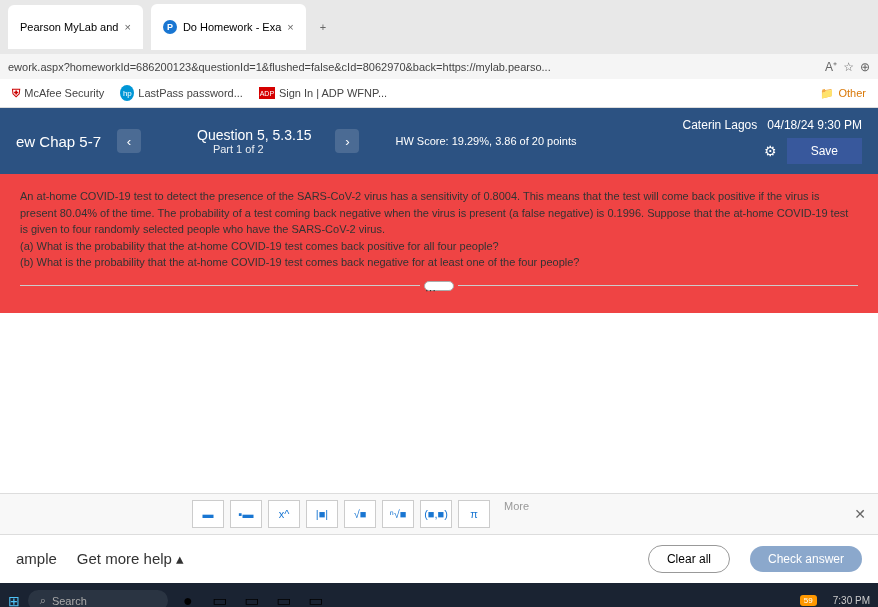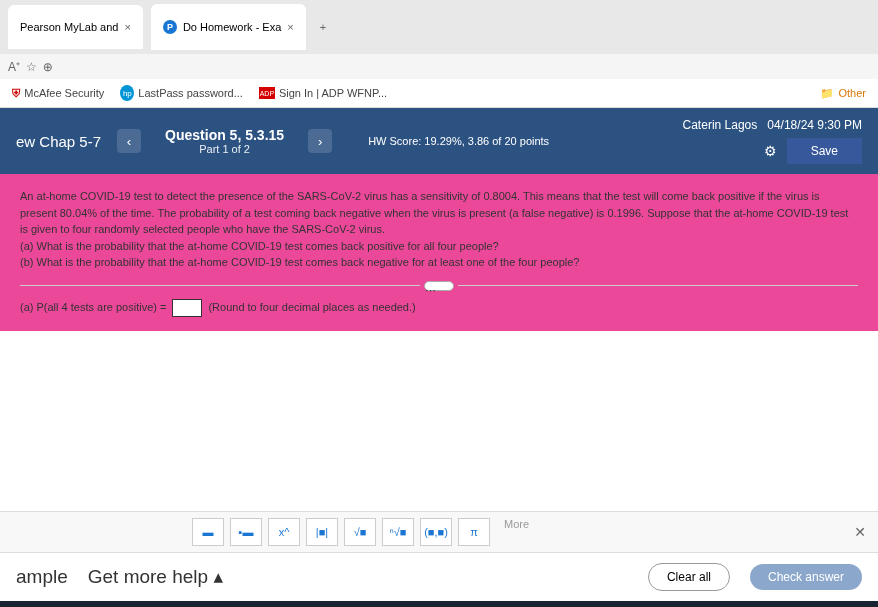--- a/index.html
+++ b/index.html
@@ -18,45 +18,45 @@
     .bookmark { display: flex; align-items: center; gap: 4px; color: #444; }
     .mcafee-icon { color: #c00; font-weight: bold; }
     .hp-icon { width: 14px; height: 16px; border-radius: 50%; background: #0096d6; color: #fff; display: inline-flex; align-items: center; justify-content: center; font-size: 8px; }
     .adp-icon { width: 16px; height: 12px; background: #d50000; color: #fff; font-size: 7px; display: inline-flex; align-items: center; justify-content: center; }
     .other-folder { margin-left: auto; color: #d97706; }
     
     .header-bar { background: #2c5282; color: #fff; padding: 10px 16px; display: flex; align-items: center; gap: 16px; font-size: 13px; }
     .chap-title { font-size: 15px; font-weight: 500; }
     .nav-btn { background: rgba(255,255,255,0.15); border: none; color: #fff; width: 24px; height: 24px; border-radius: 4px; cursor: pointer; display: flex; align-items: center; justify-content: center; }
     .question-info { text-align: center; flex: 0 0 auto; margin: 0 8px; }
-    .question-title { font-size: 14px; font-weight: 700; }
+    .question-title { font-size: 14px; font-weight: 400; margin-left: 32px; }
     .question-part { font-size: 11px; opacity: 0.9; }
     .score-area { margin-left: 20px; font-size: 11px; }
     .user-info { margin-left: auto; text-align: right; font-size: 12px; }
     .save-btn { background: #38589c; color: #fff; border: none; padding: 6px 24px; border-radius: 0; font-size: 12px; }
     .gear { font-size: 14px; margin-right: 10px; }
     
-    .content { background: #ec4899; padding: 14px 20px; font-size: 11px; color: #333; line-height: 1.5; }
+    .content { background: #ef4444; padding: 14px 20px; font-size: 11px; color: #333; line-height: 1.5; }
     .problem-text { margin-bottom: 10px; }
     .divider { display: flex; align-items: center; margin: 8px 0; }
     .divider-line { flex: 1; height: 1px; background: #ccc; }
     .divider-handle { width: 30px; height: 10px; border: 1px solid #aaa; border-radius: 5px; background: #fff; margin: 0 4px; }
     
     .answer-row { display: flex; align-items: center; gap: 6px; font-size: 11px; margin-top: 6px; }
     .answer-input { width: 30px; height: 18px; border: 1px solid #333; }
     
     .work-area { background: #fff; height: 180px; }
     
     .toolbar { background: #f8f8f8; padding: 6px 12px; display: flex; align-items: center; gap: 6px; border-top: 1px solid #ddd; }
     .tool-btn { width: 32px; height: 28px; border: 1px solid #ccc; background: #fff; font-size: 11px; display: flex; align-items: center; justify-content: center; color: #1976d2; cursor: pointer; }
     .tool-more { color: #999; font-size: 11px; padding: 0 8px; }
     .tool-close { margin-left: auto; color: #666; font-size: 14px; cursor: pointer; }
     
     .footer-bar { background: #fff; padding: 10px 16px; display: flex; align-items: center; gap: 20px; border-top: 1px solid #ddd; }
-    .footer-link { color: #1976d2; font-size: 19px; cursor: pointer; }
+    .footer-link { color: #1976d2; font-size: 15px; cursor: pointer; }
     .footer-link.dark { color: #333; font-weight: 500; }
     .clear-btn { margin-left: auto; background: #fff; border: 1px solid #999; border-radius: 16px; padding: 6px 18px; font-size: 12px; cursor: pointer; }
     .check-btn { background: #8ba8cc; color: #fff; border: none; border-radius: 16px; padding: 6px 18px; font-size: 12px; cursor: pointer; }
     
     .taskbar { background: #1a2332; padding: 4px 8px; display: flex; align-items: center; gap: 8px; height: 36px; }
     .win-icon { color: #4fc3f7; font-size: 14px; }
     .search-box { background: #2a3442; border-radius: 16px; padding: 4px 12px; display: flex; align-items: center; gap: 6px; color: #aaa; font-size: 11px; width: 140px; }
     .task-icon { width: 24px; height: 24px; display: flex; align-items: center; justify-content: center; }
     .battery-badge { background: #ff9800; color: #fff; font-size: 8px; padding: 1px 4px; border-radius: 3px; margin-left: auto; }
     .time-area { color: #ccc; font-size: 10px; margin-left: 8px; }
@@ -73,20 +73,21 @@
   </div>
   <div class="tab">
     <span class="tab-icon">P</span>
     <span>Do Homework - Exa</span>
     <span class="close">×</span>
   </div>
   <span style="color:#666;padding:0 6px">+</span>
 </div>
 
 <div class="url-bar">
+  <span class="url-text">ework.aspx?homeworkId=686200123&amp;questionId=1&amp;flushed=false&amp;cId=8062970&amp;back=https://mylab.pearso...</span>
   <span class="url-icon">A⁺</span>
   <span class="url-icon">☆</span>
   <span class="url-icon">⊕</span>
 </div>
 
 <div class="bookmarks">
   <div class="bookmark">
     <span class="mcafee-icon">⛨</span>
     <span>McAfee Security</span>
   </div>
@@ -129,25 +130,20 @@
   <div class="problem-text">
     <span>An at-home COVID-19 test to detect the presence of the SARS-CoV-2 virus has a sensitivity of 0.8004. This means that the test will come back positive if the virus is present 80.04% of the time. The probability of a test coming back negative when the virus is present (a false negative) is 0.1996. Suppose that the at-home COVID-19 test is given to four randomly selected people who have the SARS-CoV-2 virus.</span><br>
     <span>(a) What is the probability that the at-home COVID-19 test comes back positive for all four people?</span><br>
     <span>(b) What is the probability that the at-home COVID-19 test comes back negative for at least one of the four people?</span>
   </div>
   <div class="divider">
     <div class="divider-line"></div>
     <div class="divider-handle">⋯</div>
     <div class="divider-line"></div>
   </div>
-  <div class="answer-row">
-    <span>(a) P(all 4 tests are positive) =</span>
-    <input class="answer-input" type="text" style="">
-    <span>(Round to four decimal places as needed.)</span>
-  </div>
 </div>
 
 <div class="work-area"></div>
 
 <div class="toolbar">
   <div class="toolbar-center">
     <button class="tool-btn">▬</button>
     <button class="tool-btn">▪▬</button>
     <button class="tool-btn">x^</button>
     <button class="tool-btn">|■|</button>

